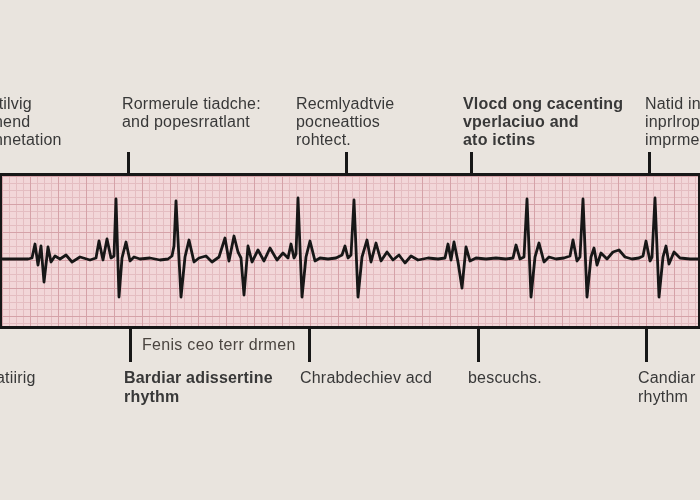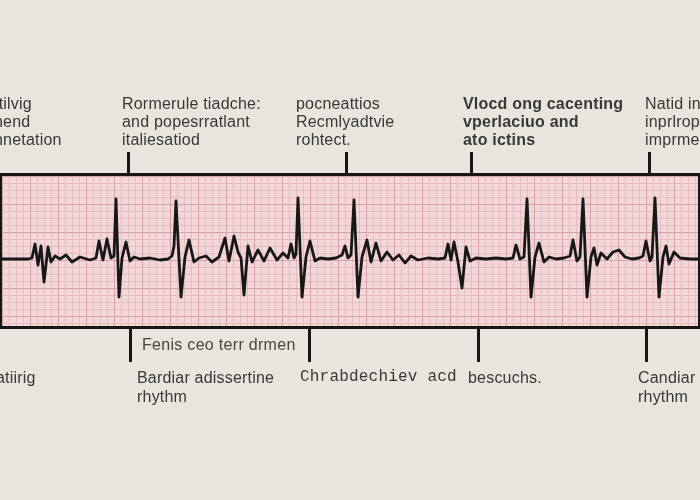--- a/index.html
+++ b/index.html
@@ -50,50 +50,49 @@
 
 <div id="labels-root">
     <div class="annotation top" style="left: -6px;">
       <span class="line">ttilvig</span>
       <span class="line">hend</span>
       <span class="line">nnetation</span>
     </div>
     <div class="annotation top" style="left: 122px;">
       <span class="line">Rormerule tiadche:</span>
       <span class="line">and popesrratlant</span>
-      <span class="line">italiesatiod</span>
     </div>
     <div class="connector top" style="left: 127px;"></div>
     <div class="annotation top" style="left: 296px;">
+      <span class="line">Recmlyadtvie</span>
       <span class="line">pocneattios</span>
-      <span class="line">Recmlyadtvie</span>
       <span class="line">rohtect.</span>
     </div>
     <div class="connector top" style="left: 345px;"></div>
     <div class="annotation top" style="left: 463px; font-weight: bold;">
       <span class="line">Vlocd ong  cacenting</span>
       <span class="line">vperlaciuo and</span>
       <span class="line">ato ictins</span>
     </div>
     <div class="connector top" style="left: 470px;"></div>
     <div class="annotation top" style="left: 645px;">
       <span class="line">Natid inoc</span>
       <span class="line">inprlropdtij</span>
       <span class="line">imprmeonti</span>
     </div>
     <div class="connector top" style="left: 648px;"></div>
     <div class="annotation bottom" style="left: -4px;">
       <span class="line">atiirig</span>
     </div>
-    <div class="annotation bottom" style="left: 137px;">
+    <div class="annotation bottom" style="left: 124px; font-weight: bold;">
       <span class="line">Bardiar adissertine</span>
       <span class="line">rhythm</span>
     </div>
     <div class="connector bottom" style="left: 129px;"></div>
-    <div class="annotation bottom" style="left: 300px; font-family: Liberation Mono, monospace;">
+    <div class="annotation bottom" style="left: 300px;">
       <span class="line">Chrabdechiev acd</span>
     </div>
     <div class="connector bottom" style="left: 308px;"></div>
     <div class="annotation bottom" style="left: 468px;">
       <span class="line">bescuchs.</span>
     </div>
     <div class="connector bottom" style="left: 477px;"></div>
     <div class="annotation bottom" style="left: 638px;">
       <span class="line">Candiar th</span>
       <span class="line">rhythm</span>

